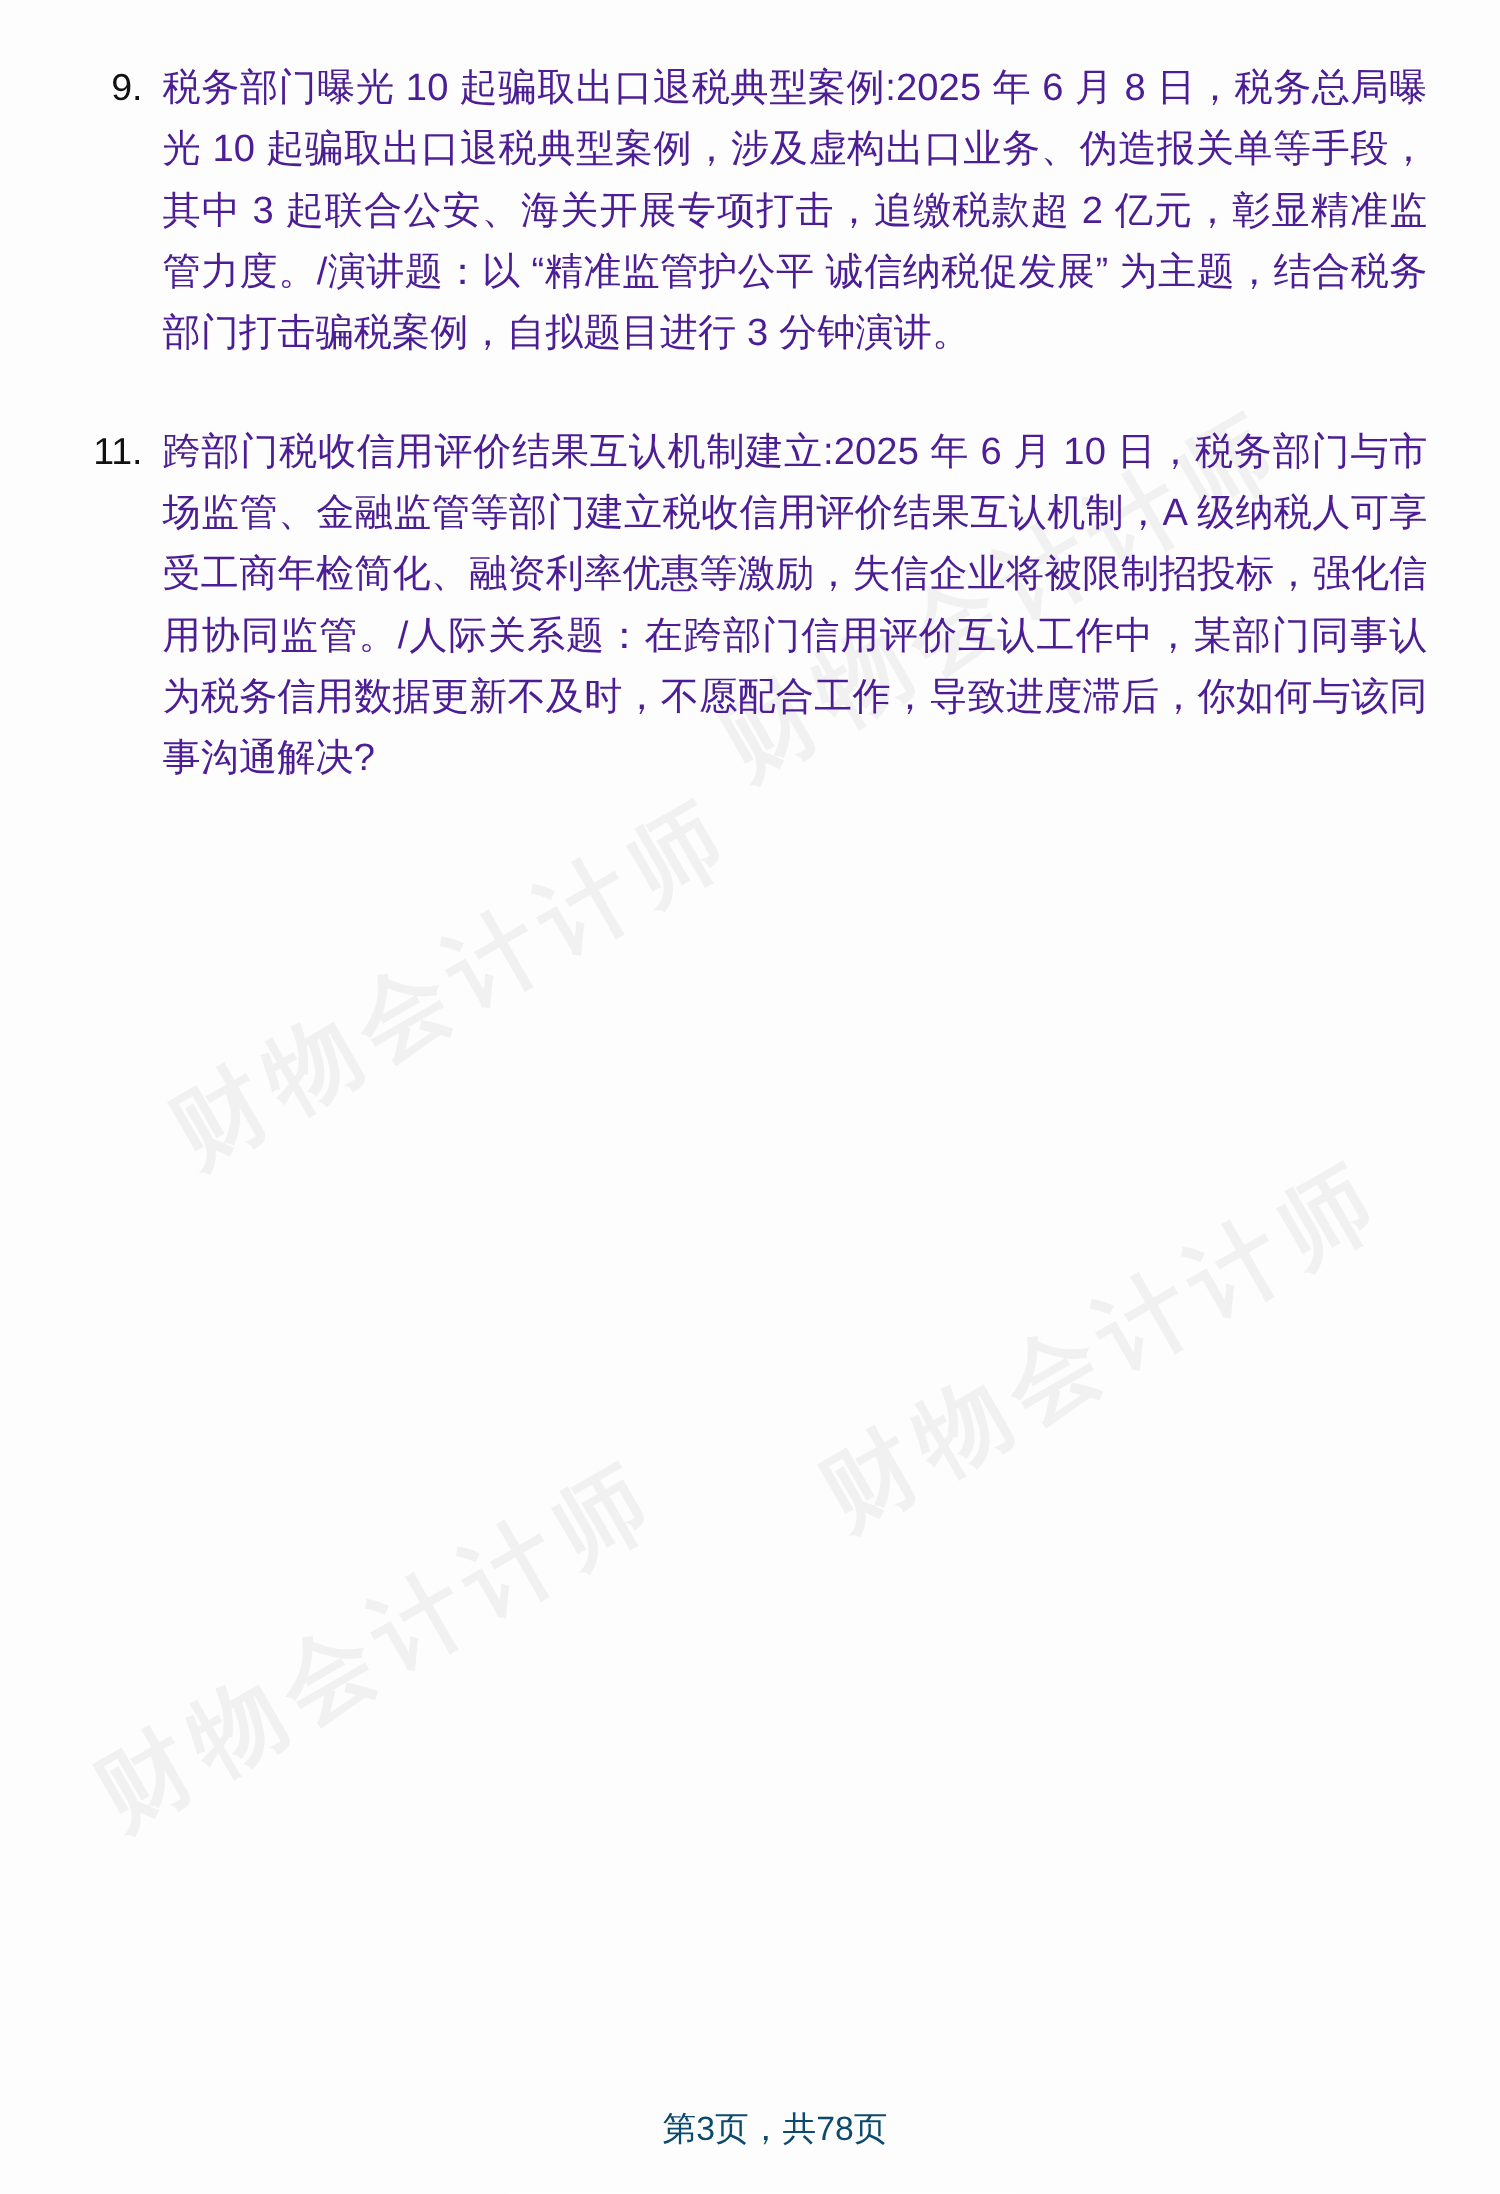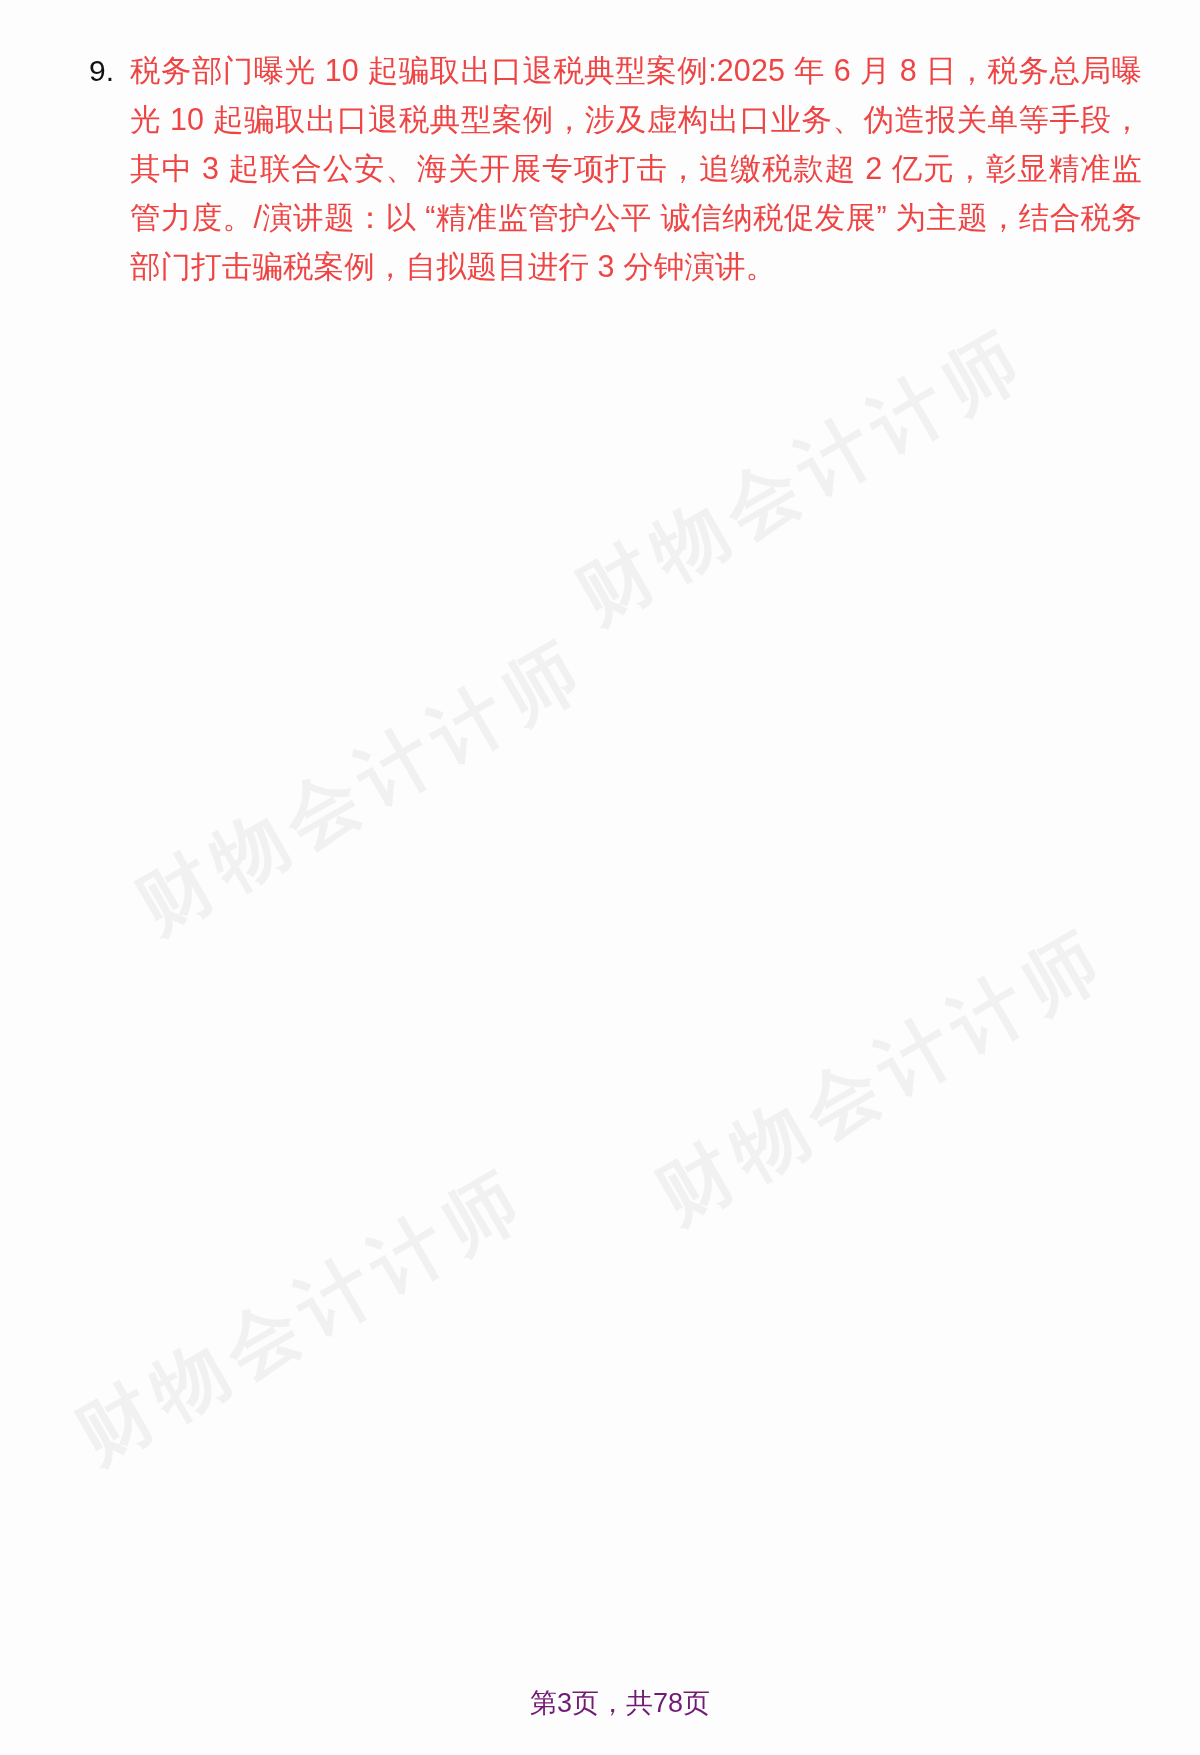--- a/index.html
+++ b/index.html
@@ -62,35 +62,35 @@
     font-size: 30px;
     line-height: 49px;
     color: #111;
     box-sizing: border-box;
     font-family: "Liberation Sans", "DejaVu Sans", sans-serif;
   }
   .item-body {
     flex: 1 1 auto;
     font-size: 30.5px;
     line-height: 49px;
-    color: #ef4444;
+    color: #4c1d95;
     text-align: justify;
     text-justify: inter-ideograph;
     word-break: break-all;
     letter-spacing: 0.1px;
   }
 
   .footer {
     position: absolute;
     left: 0;
     right: 0;
     bottom: 34px;
     text-align: center;
     font-size: 27px;
-    color: #701a75;
+    color: #0c4a6e;
     z-index: 1;
     font-family: "Liberation Sans", "DejaVu Sans", sans-serif;
     padding-left: 40px;
   }
 </style>
 </head>
 <body>
 
 <div class="page">
 
@@ -102,20 +102,24 @@
   </div>
 
   <div class="content">
 
     <div class="item">
       <div class="item-num">9.</div>
       <div class="item-body">税务部门曝光 10 起骗取出口退税典型案例:2025 年 6 月 8 日，税务总局曝光 10 起骗取出口退税典型案例，涉及虚构出口业务、伪造报关单等手段，其中 3 起联合公安、海关开展专项打击，追缴税款超 2 亿元，彰显精准监管力度。/演讲题：以 “精准监管护公平 诚信纳税促发展” 为主题，结合税务部门打击骗税案例，自拟题目进行 3 分钟演讲。</div>
     </div>
 
 
+    <div class="item">
+      <div class="item-num">11.</div>
+      <div class="item-body">跨部门税收信用评价结果互认机制建立:2025 年 6 月 10 日，税务部门与市场监管、金融监管等部门建立税收信用评价结果互认机制，A 级纳税人可享受工商年检简化、融资利率优惠等激励，失信企业将被限制招投标，强化信用协同监管。/人际关系题：在跨部门信用评价互认工作中，某部门同事认为税务信用数据更新不及时，不愿配合工作，导致进度滞后，你如何与该同事沟通解决?</div>
+    </div>
 
 
 
   </div>
 
   <div class="footer">第3页，共78页</div>
 
 </div>
 
 </body></html>

